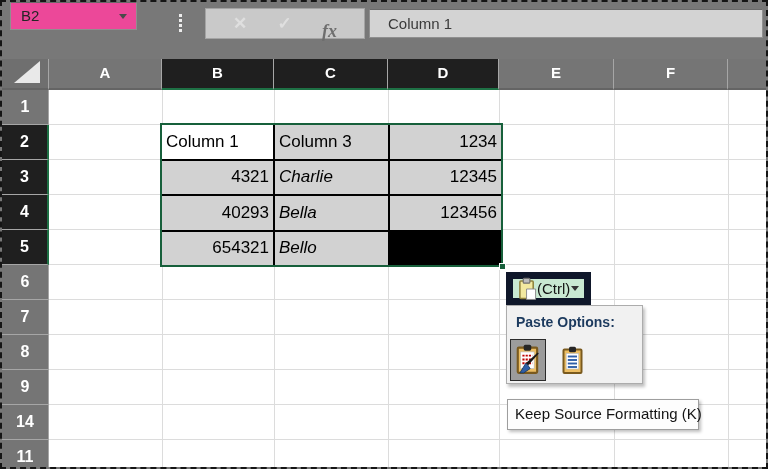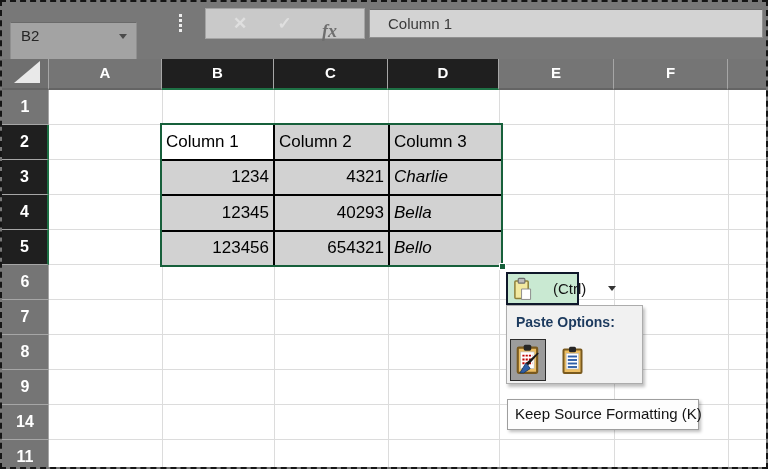--- a/index.html
+++ b/index.html
@@ -6,22 +6,22 @@
   html,body { background:#ffffff; }
   body { font-family:"Liberation Sans", sans-serif; }
 
   .screen {
     position:relative; width:768px; height:469px;
     background:#787878; border:2px dashed #151515; overflow:hidden;
   }
 
   
   .name-box {
-    position:absolute; left:8px; top:20px; width:127px; height:44px;
-    background:#a3a3a3; border:1px solid #8F8F8F; border-top-color:#6A6A6A;
+    position:absolute; left:8px; top:0; width:127px; height:28px;
+    background:#ec4899; border:1px solid #8F8F8F; border-top-color:#6A6A6A;
   }
   .name-box-text { position:absolute; left:10px; top:0; line-height:26px; font-size:15px; color:#262626; }
   .name-arrow {
     position:absolute; right:9px; top:11px; width:0; height:0;
     border-left:4px solid transparent; border-right:4px solid transparent; border-top:5px solid #4A4A4A;
   }
   .grip { position:absolute; left:177px; top:12px; display:flex; flex-direction:column; gap:2px; }
   .grip span { width:3px; height:3px; background:#ECECEC; display:block; }
 
   .fx-panel {
@@ -82,23 +82,23 @@
     display:grid; grid-template-columns:111px 113px 111px; grid-auto-rows:33.5px; gap:2px;
   }
   .cell { background:#D2D2D2; font-size:17px; color:#000; display:flex; align-items:center; padding:0 4px; overflow:hidden; }
   .cell.active { background:#FFFFFF; }
   .cell.num { justify-content:flex-end; }
   .cell.txt { justify-content:flex-start;font-style:italic; }
   .fill-handle { position:absolute; right:-5px; bottom:-5px; width:7px; height:7px; background:#17603B; border:1px solid #FFFFFF; }
 
   
   .ctrl-btn {
-    position:absolute; left:504px; top:270px; width:73px; height:33px;
-    background:#C9E9D2; border:2px solid #0f172a;
-    display:flex; align-items:center; gap:21px; padding:0 5px;
+    position:absolute; left:504px; top:270px; width:85px; height:33px;
+    background:#C9E9D2; border:7px solid #0f172a;
+    display:flex; align-items:center; gap:0; padding:0 5px;
   }
   .ctrl-label { font-size:15px; color:#141414; }
   .ctrl-arrow { width:0; height:0; border-left:4px solid transparent; border-right:4px solid transparent; border-top:5px solid #333; margin-left:1px; }
 
   .paste-panel {
     position:absolute; left:504px; top:303px; width:137px; height:79px;
     background:#F1F1F1; border:1px solid #ACACAC; box-shadow:2px 3px 3px rgba(0,0,0,0.25);text-decoration:underline;
   }
   .paste-title { position:absolute; left:9px; top:8px; font-size:14px; font-weight:700; color:#1C3A5E; white-space:nowrap; }
   .opt1 { position:absolute; left:3px; top:33px; width:36px; height:42px; background:#9C9C9C; border:1px solid #2B2B2B;
@@ -164,21 +164,20 @@
     <div class="rh">6</div>
     <div class="rh">7</div>
     <div class="rh">8</div>
     <div class="rh">9</div>
     <div class="rh">14</div>
     <div class="rh">11</div>
   </div>
 
   <div class="tablebox">
     <div class="cell active hdr">Column 1</div>
-    <div class="cell hdr">Column 2</div>
     <div class="cell hdr">Column 3</div>
     <div class="cell num">1234</div>
     <div class="cell num">4321</div>
     <div class="cell txt">Charlie</div>
     <div class="cell num">12345</div>
     <div class="cell num">40293</div>
     <div class="cell txt">Bella</div>
     <div class="cell num">123456</div>
     <div class="cell num">654321</div>
     <div class="cell txt">Bello</div>

